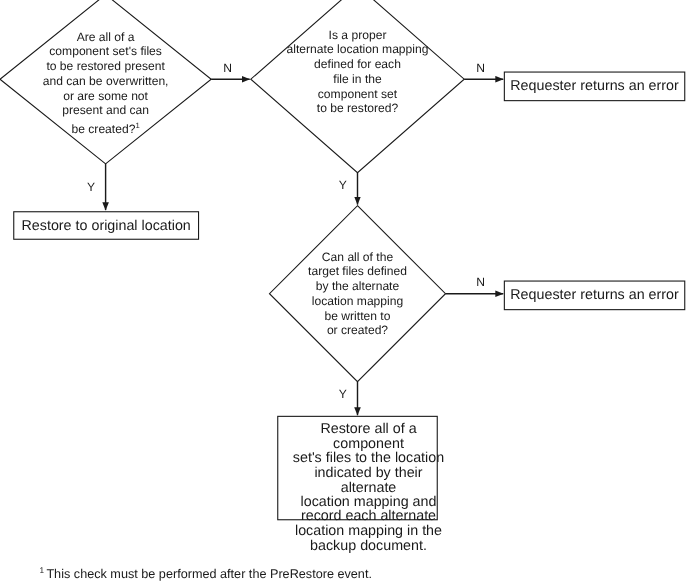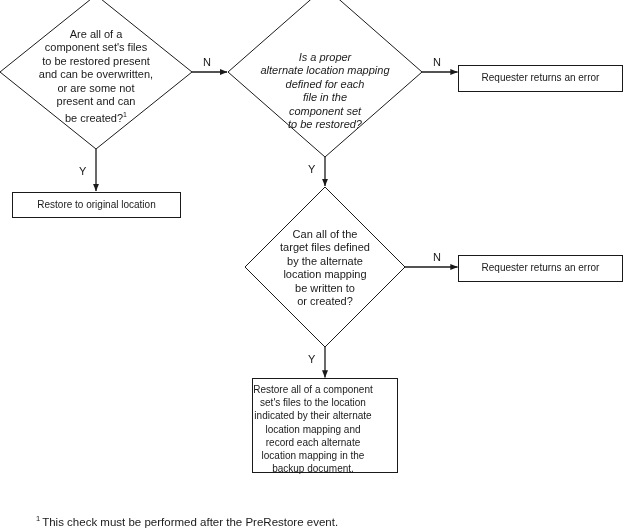--- a/index.html
+++ b/index.html
@@ -16,21 +16,21 @@
   .node-text{
     position:absolute;
     text-align:center;
     font-size:11px;
     line-height:13.2px;
     color:#1a1a1a;
     white-space:pre-line;
     pointer-events:none;
   }
   .diamond-text{font-size:11px;line-height:13.4px;}
-  .box-text{font-size:10px;line-height:13.6px;}
+  .box-text{font-size:13px;line-height:13.6px;}
   .edge-label{
     position:absolute;
     font-size:11px;
     line-height:12px;
     color:#1a1a1a;
   }
   .footnote{
     position:absolute;
     left:36px;top:512px;
     font-size:11.5px;
@@ -88,41 +88,41 @@
   </svg>
 
   <div class="node-text diamond-text" style="left:14px;top:28px;width:164px;"><span>Are all of a
 component set's files
 to be restored present
 and can be overwritten,
 or are some not
 present and can
 be created?</span><span class="sup-mark">1</span></div>
 
-  <div class="node-text diamond-text" style="left:237px;top:51px;width:176px;font-style:italic;">Is a proper
+  <div class="node-text diamond-text" style="left:237px;top:26px;width:176px;">Is a proper
 alternate location mapping
 defined for each
 file in the
 component set
 to be restored?</div>
 
   <div class="node-text box-text" style="left:13px;top:198px;width:167px;">Restore to original location</div>
 
   <div class="node-text diamond-text" style="left:252px;top:228px;width:146px;">Can all of the
 target files defined
 by the alternate
 location mapping
 be written to
 or created?</div>
 
   <div class="node-text box-text" style="left:459px;top:71px;width:163px;">Requester returns an error</div>
 
   <div class="node-text box-text" style="left:459px;top:261px;width:163px;">Requester returns an error</div>
 
-  <div class="node-text box-text" style="left:242px;top:383px;width:142px;line-height:13.2px;">Restore all of a component
+  <div class="node-text box-text" style="left:264px;top:383px;width:142px;line-height:13.2px;">Restore all of a component
 set's files to the location
 indicated by their alternate
 location mapping and
 record each alternate
 location mapping in the
 backup document.</div>
 
   <div class="edge-label" style="left:203px;top:56px;">N</div>
 
   <div class="edge-label" style="left:79px;top:165px;">Y</div>

